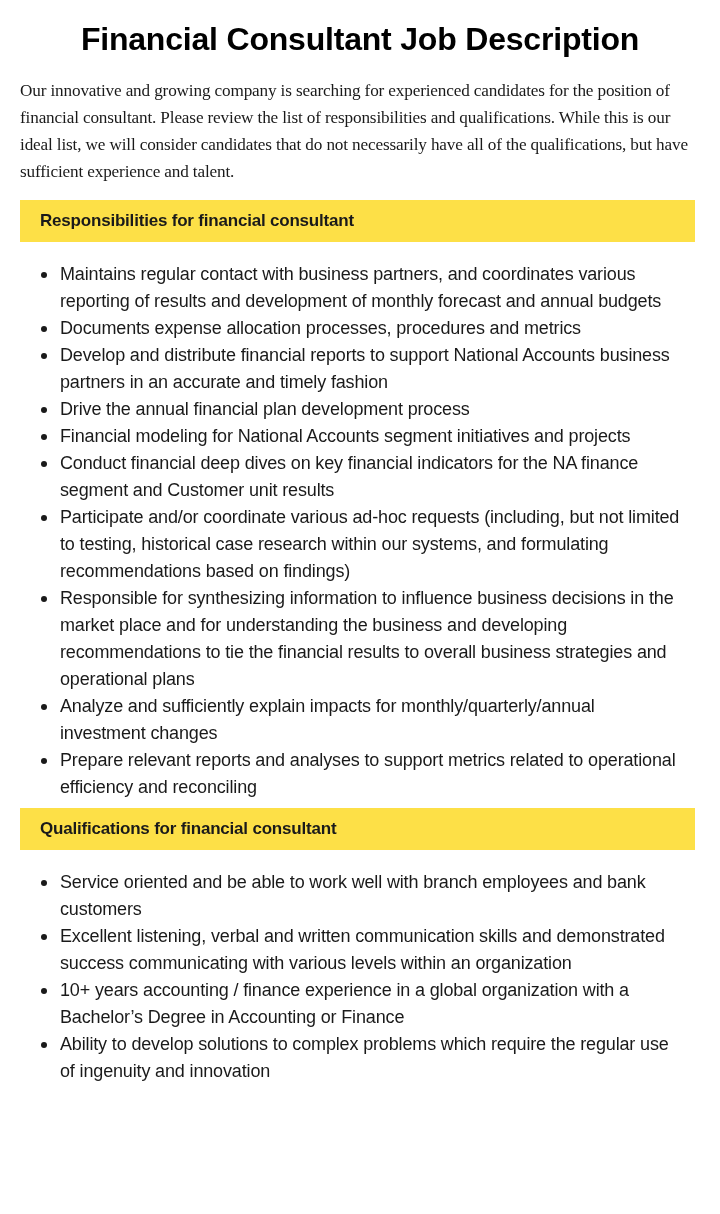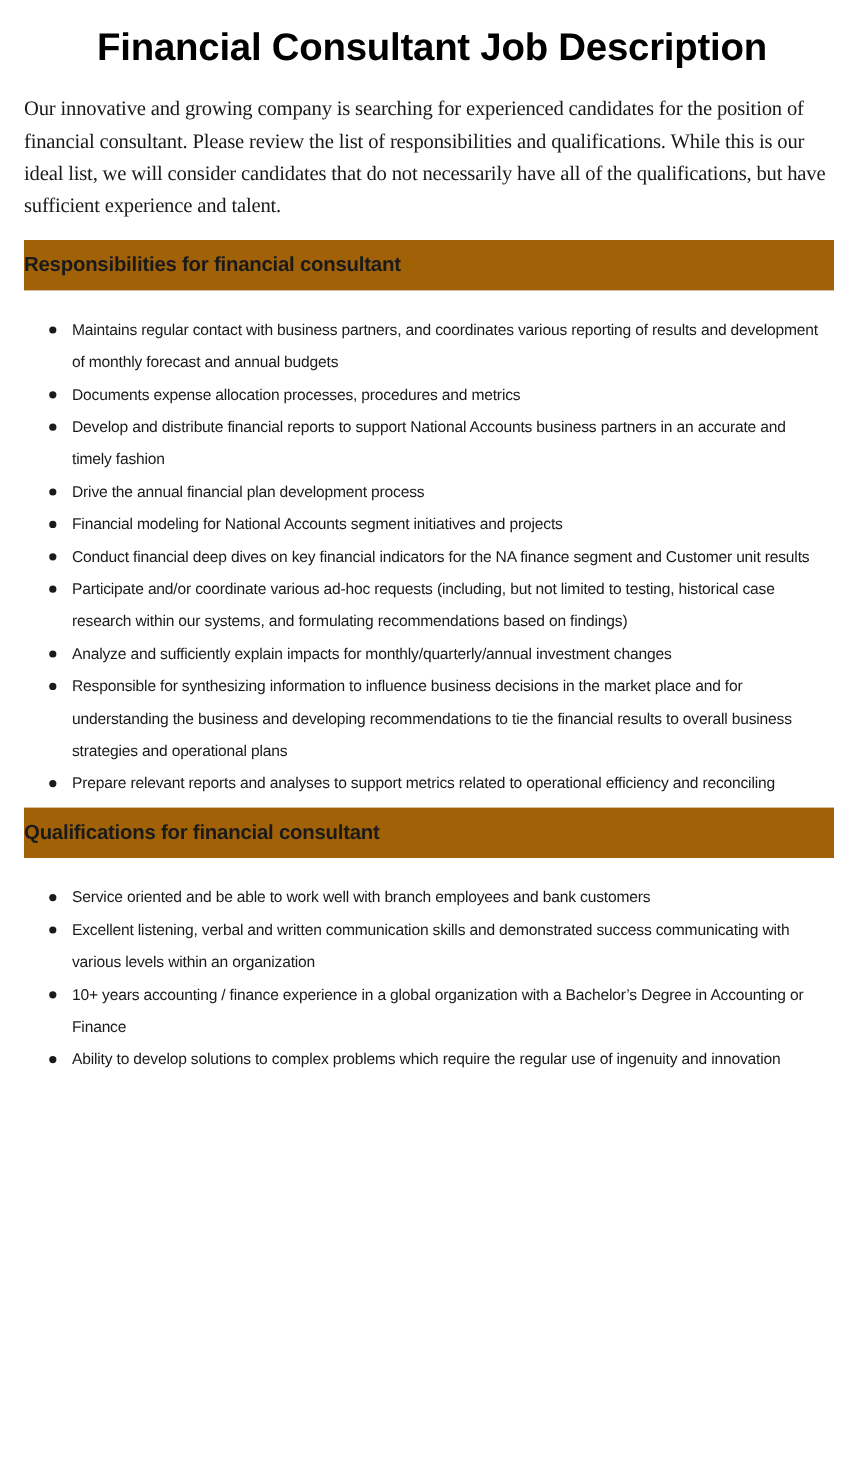--- a/index.html
+++ b/index.html
@@ -36,36 +36,37 @@
       font-size: 17.2px;
       line-height: 27px;
       color: #1a1a1a;
       letter-spacing: -0.15px;
       font-family: Liberation Serif, serif;
     }
     .section-header {
       margin-top: 15px;
       width: 675px;
       height: 42px;
-      background: #a16207;
+      background: #fde047;
       box-sizing: border-box;
+      padding-left: 20px;
       line-height: 42px;
       font-size: 17px;
       font-weight: bold;
       color: #1a1a1a;
       letter-spacing: -0.2px;
     }
     .section-header.qual {
       margin-top: 7px;
     }
     ul.items {
       list-style: none;
       margin: 19px 16px 0 0;
       padding: 0 0 0 40px;
-      font-size: 13px;
+      font-size: 18px;
       line-height: 27px;
       color: #1a1a1a;
       letter-spacing: -0.15px;
     }
     ul.items li {
       position: relative;
       margin: 0;
       padding: 0;
     }
     ul.items li .bullet {
@@ -87,22 +88,22 @@
 
   <div class="section-header">Responsibilities for financial consultant</div>
   <ul class="items">
     <li><span class="bullet"></span><span>Maintains regular contact with business partners, and coordinates various reporting of results and development of monthly forecast and annual budgets</span></li>
     <li><span class="bullet"></span><span>Documents expense allocation processes, procedures and metrics</span></li>
     <li><span class="bullet"></span><span>Develop and distribute financial reports to support National Accounts business partners in an accurate and timely fashion</span></li>
     <li><span class="bullet"></span><span>Drive the annual financial plan development process</span></li>
     <li><span class="bullet"></span><span>Financial modeling for National Accounts segment initiatives and projects</span></li>
     <li><span class="bullet"></span><span>Conduct financial deep dives on key financial indicators for the NA finance segment and Customer unit results</span></li>
     <li><span class="bullet"></span><span>Participate and/or coordinate various ad-hoc requests (including, but not limited to testing, historical case research within our systems, and formulating recommendations based on findings)</span></li>
+    <li><span class="bullet"></span><span>Responsible for synthesizing information to influence business decisions in the market place and for understanding the business and developing recommendations to tie the financial results to overall business strategies and operational plans</span></li>
     <li><span class="bullet"></span><span>Analyze and sufficiently explain impacts for monthly/quarterly/annual investment changes</span></li>
-    <li><span class="bullet"></span><span>Responsible for synthesizing information to influence business decisions in the market place and for understanding the business and developing recommendations to tie the financial results to overall business strategies and operational plans</span></li>
     <li><span class="bullet"></span><span>Prepare relevant reports and analyses to support metrics related to operational efficiency and reconciling</span></li>
   </ul>
 
   <div class="section-header qual">Qualifications for financial consultant</div>
   <ul class="items">
     <li><span class="bullet"></span><span>Service oriented and be able to work well with branch employees and bank customers</span></li>
     <li><span class="bullet"></span><span>Excellent listening, verbal and written communication skills and demonstrated success communicating with various levels within an organization</span></li>
     <li><span class="bullet"></span><span>10+ years accounting / finance experience in a global organization with a Bachelor’s Degree in Accounting or Finance</span></li>
     <li><span class="bullet"></span><span>Ability to develop solutions to complex problems which require the regular use of ingenuity and innovation</span></li>
   </ul>

